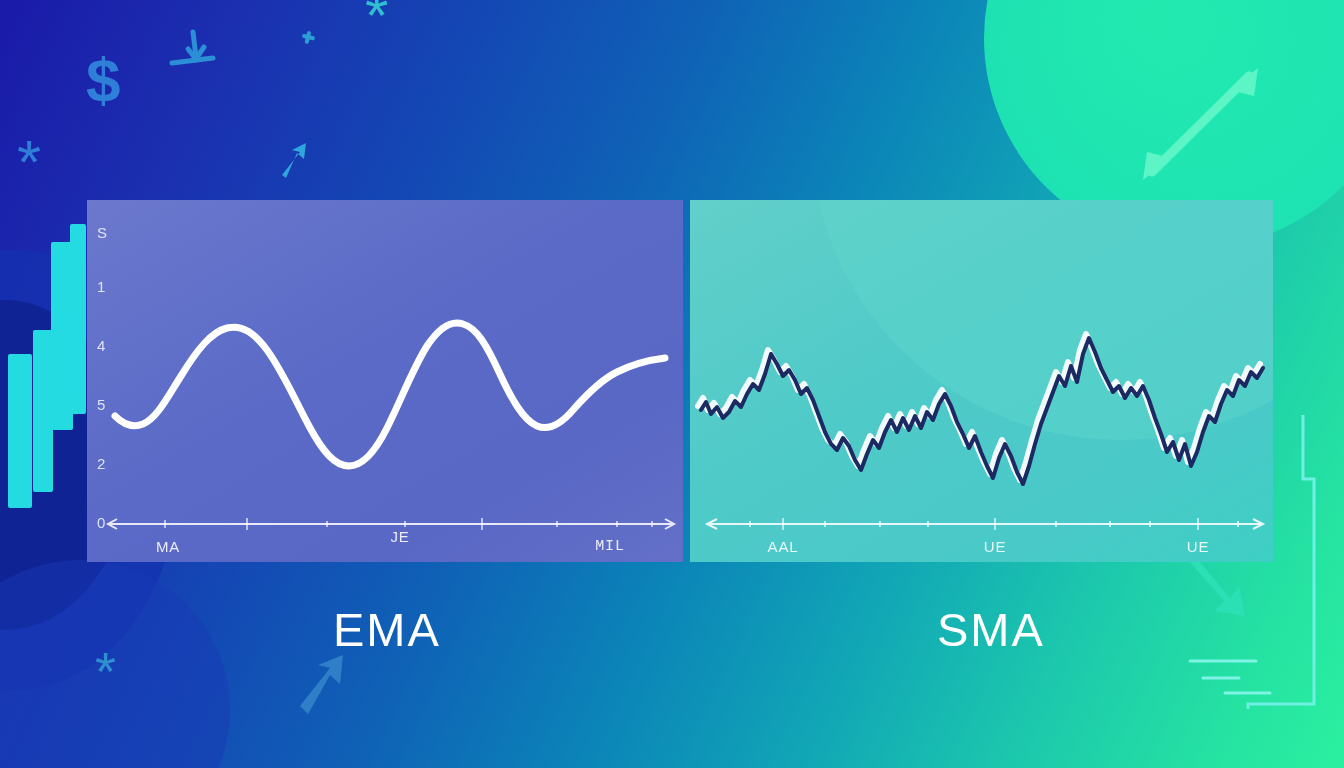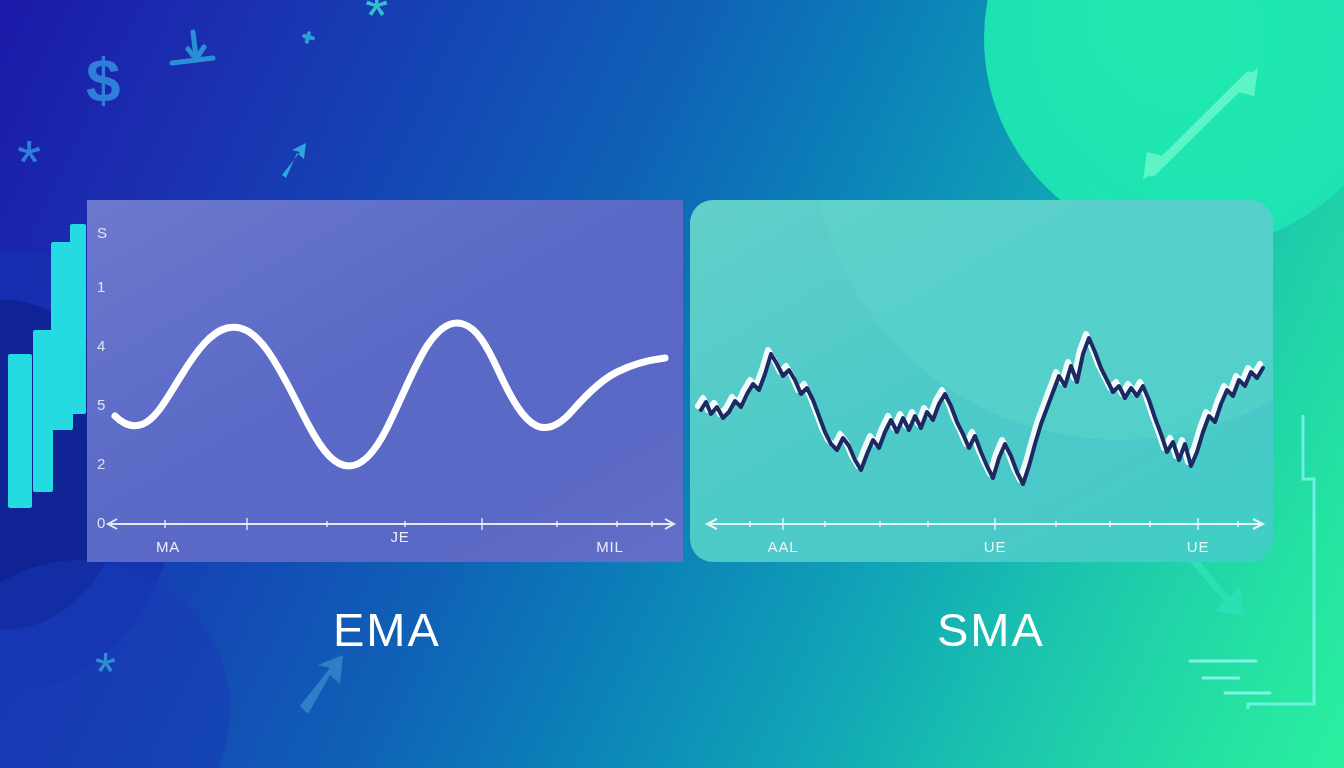--- a/index.html
+++ b/index.html
@@ -73,21 +73,20 @@
     height: 362px;
     overflow: hidden;
   }
   .panel-left {
     left: 87px; width: 596px;
     background: linear-gradient(150deg, #6b78cd 0%, #5a6ac6 45%, #5968c5 75%, #6470c8 100%);
   }
   .panel-right {
     left: 690px; width: 583px;
     background: linear-gradient(150deg, #62cfca 0%, #4ecac8 45%, #4ac9c9 75%, #3ecfc4 100%);
-    border-radius: 23px;
   }
   .panel svg { position: absolute; left: 0; top: 0; }
 
   .ylab {
     position: absolute;
     left: 10px;
     font-size: 15px;
     color: rgba(255,255,255,.80);
     letter-spacing: .5px;
   }
@@ -216,21 +215,21 @@
 
     <div class="ylab" style="top:24px;">S</div>
     <div class="ylab" style="top:78px;">1</div>
     <div class="ylab" style="top:137px;">4</div>
     <div class="ylab" style="top:196px;">5</div>
     <div class="ylab" style="top:255px;">2</div>
     <div class="ylab" style="top:314px;">0</div>
 
     <div class="xlab" style="left:81px;  top:338px;">MA</div>
     <div class="xlab" style="left:313px; top:328px;">JE</div>
-    <div class="xlab" style="left:523px; top:338px;">MIL</div>
+    <div class="xlab" style="left:523px; top:338px;font-family:Liberation Mono, monospace;">MIL</div>
   </div>
 
   <div class="panel panel-right">
     <svg width="583" height="362" viewBox="0 0 583 362">
       <defs>
         <clipPath id="panelclip">
             <rect x="0" y="0" width="583" height="362"></rect>
           </clipPath>
       </defs>
 

